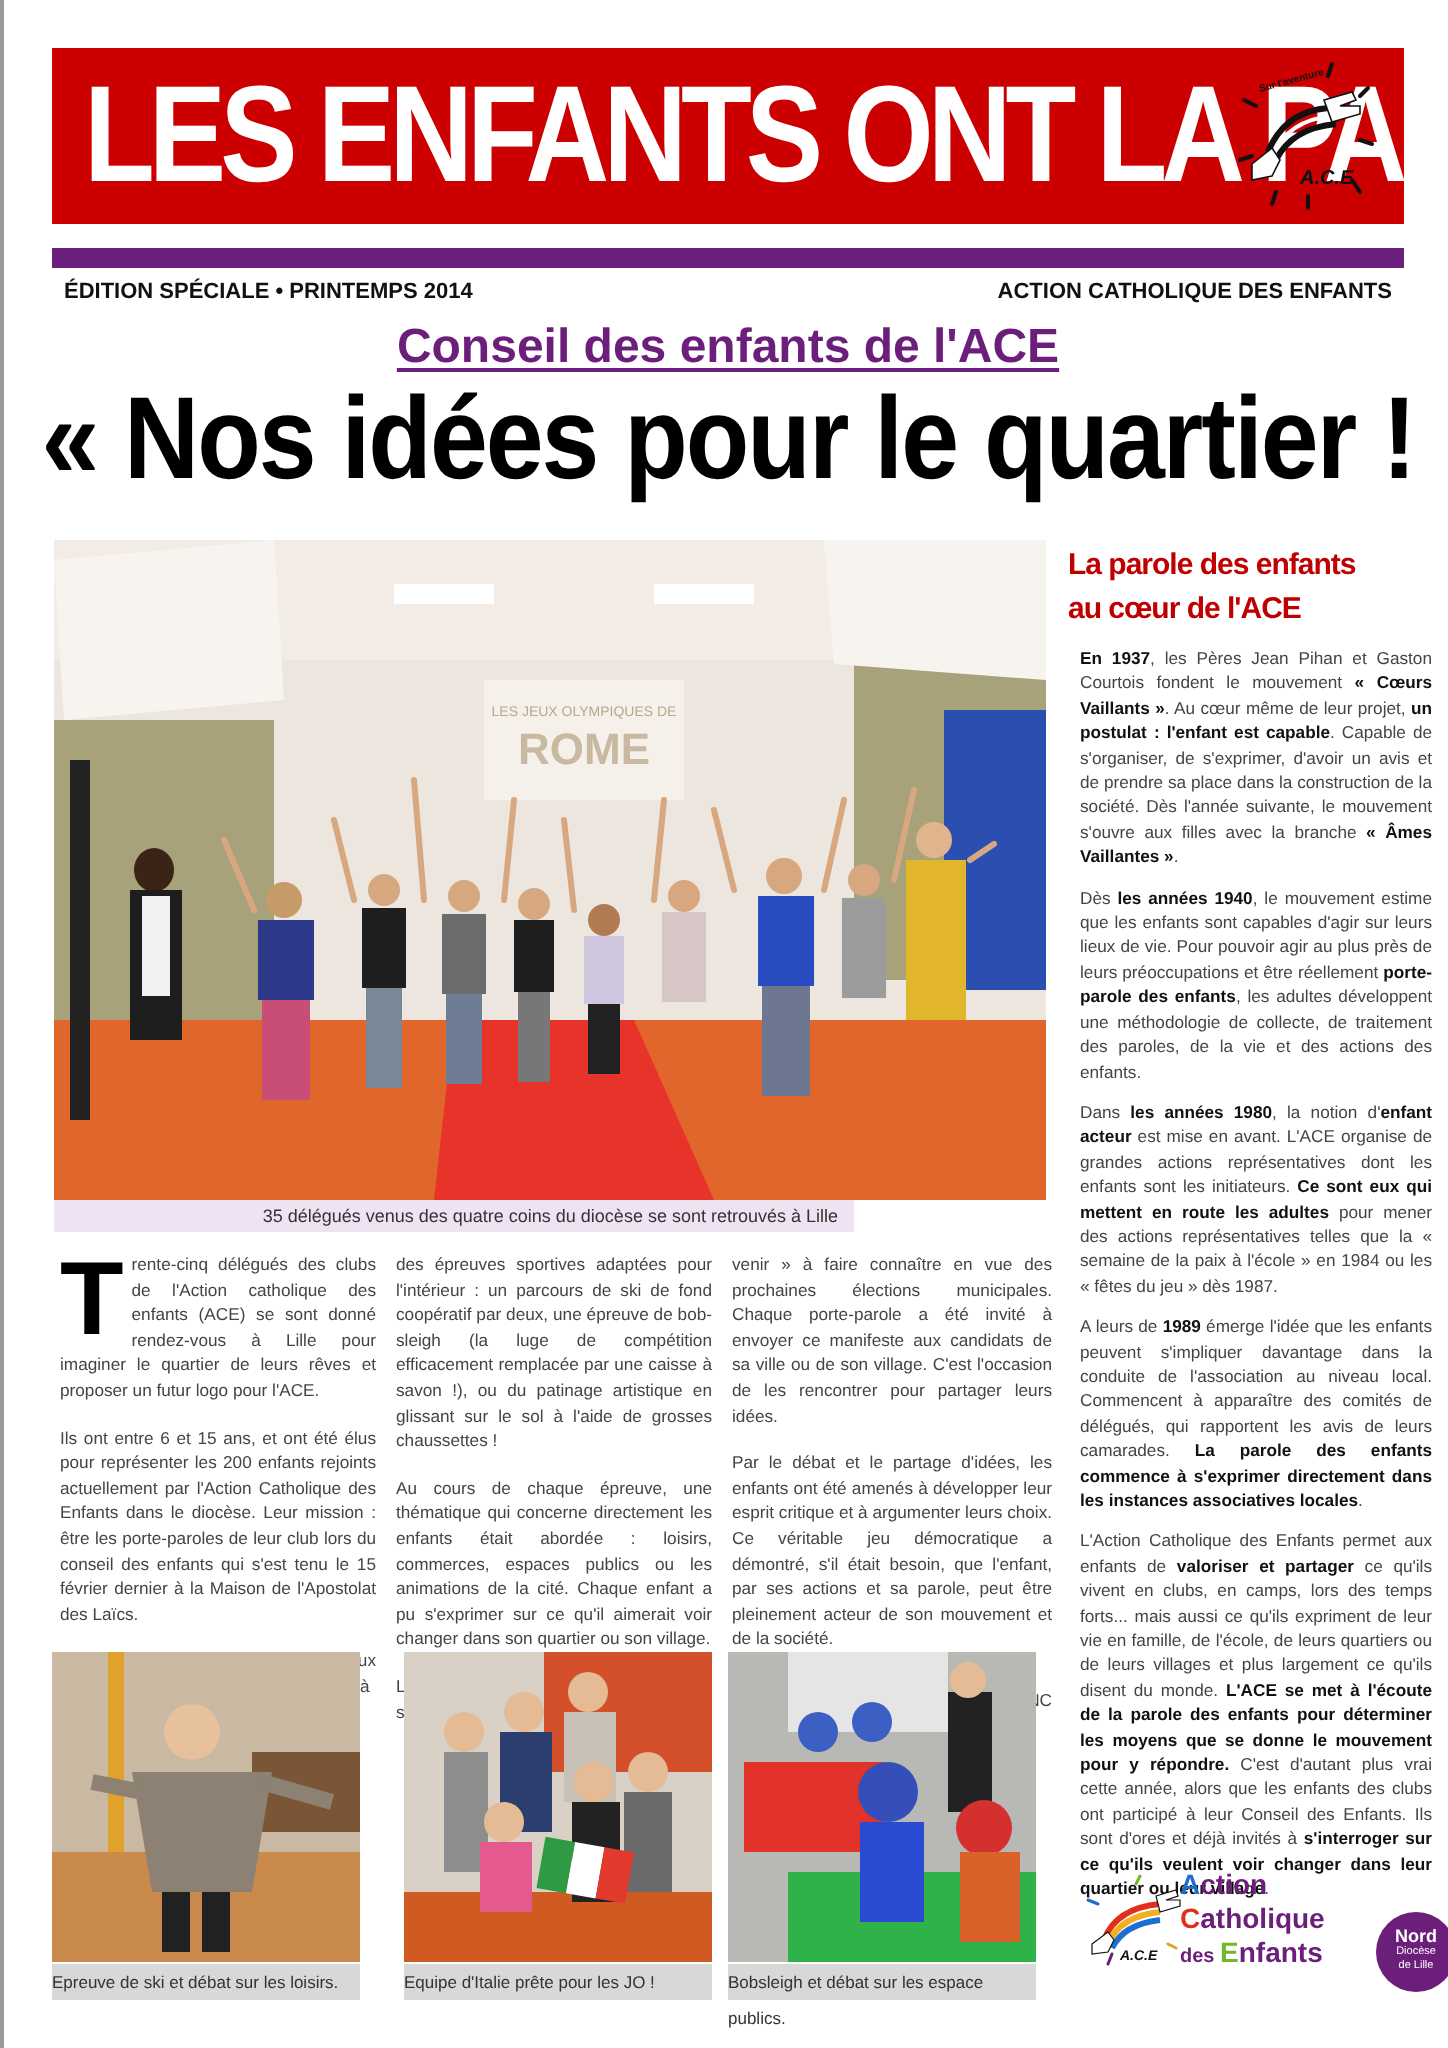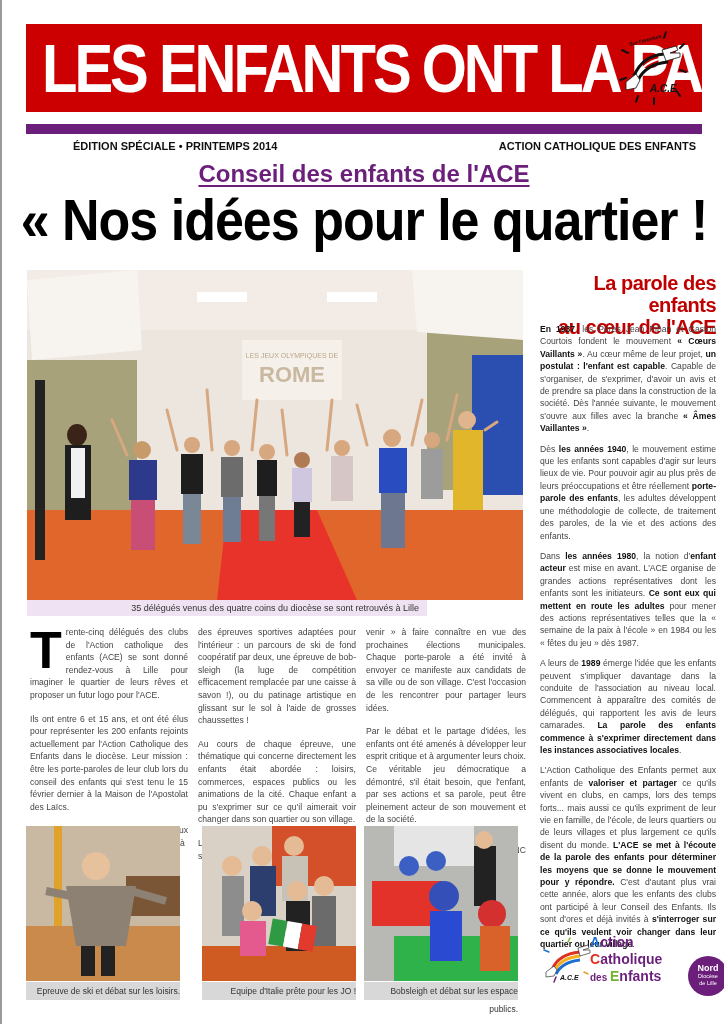--- a/index.html
+++ b/index.html
@@ -4,49 +4,49 @@
 <style>
   * { box-sizing: border-box; margin: 0; padding: 0; }
   html, body { width: 724px; height: 1024px; background: #ffffff; overflow: hidden; }
   body { position: relative; font-family: "DejaVu Sans", sans-serif; color: #333; border-left: 2px solid #9a9a9a; }
 
   
   .masthead { position: absolute; left: 24px; top: 24px; width: 676px; height: 88px; background: #cc0000; }
   .masthead-title { position: absolute; left: 16px; top: 6px; font-family: "Liberation Sans", sans-serif; font-weight: bold; font-size: 58px; line-height: 76px; color: #fff; letter-spacing: -3px; transform: scaleY(1.18); transform-origin: left center; white-space: nowrap; }
   .masthead-logo { position: absolute; right: 12px; top: 6px; width: 76px; height: 76px; }
   .purple-bar { position: absolute; left: 24px; top: 124px; width: 676px; height: 10px; background: #6b1f7b; }
-  .edition { position: absolute; left: 30px; top: 140px; font-family: "Liberation Sans", sans-serif; font-weight: bold; font-size: 11px; color: #111; margin-left: 41px; }
+  .edition { position: absolute; left: 30px; top: 140px; font-family: "Liberation Sans", sans-serif; font-weight: bold; font-size: 11px; color: #111; }
   .org { position: absolute; right: 28px; top: 140px; font-family: "Liberation Sans", sans-serif; font-weight: bold; font-size: 11px; color: #111; }
 
   .kicker { position: absolute; left: 0; width: 724px; top: 160px; text-align: center; }
   .kicker span { font-family: "Liberation Sans", sans-serif; font-weight: bold; font-size: 24px; color: #6b1f7b; text-decoration: underline; text-decoration-thickness: 2px; text-underline-offset: 3px; }
   .headline { position: absolute; left: 0; width: 724px; top: 192px; text-align: center; font-family: "Liberation Sans", sans-serif; font-weight: bold; font-size: 52px; line-height: 64px; color: #000; transform: scaleY(1.12); letter-spacing: -1px; }
 
   
   .main-photo { position: absolute; left: 25px; top: 270px; width: 496px; height: 330px; overflow: hidden; background: #f9a8d4; }
   .main-caption { position: absolute; left: 25px; top: 600px; width: 400px; height: 16px; background: #efe3f3; font-size: 9px; line-height: 16px; text-align: right; padding-right: 8px; color: #333; font-family: "Liberation Sans", sans-serif; }
 
   
   .col { position: absolute; top: 626px; font-family: "Liberation Sans", sans-serif; font-size: 8.6px; line-height: 12.6px; color: #444; text-align: justify; }
   .col p { margin-bottom: 11px; }
   .col1 { left: 28px; width: 158px; }
   .col2 { left: 196px; width: 158px; }
   .col3 { left: 364px; width: 160px; }
   .dropcap { float: left; font-family: "Liberation Sans", sans-serif; font-size: 52px; line-height: 44px; color: #000; font-weight: bold; margin: 2px 4px 0 0; }
   .sign { text-align: right; margin-top: 18px; }
 
   
-  .side-title { position: absolute; left: 532px; top: 272px; width: 182px; text-align: right; font-family: "Liberation Sans", sans-serif; font-weight: bold; font-size: 20px; line-height: 22px; color: #c00000; letter-spacing: -0.5px; }
+  .side-title { position: absolute; left: 532px; top: 272px; width: 182px; text-align: left; font-family: "Liberation Sans", sans-serif; font-weight: bold; font-size: 15px; line-height: 22px; color: #c00000; letter-spacing: -0.5px; }
   .side-body { position: absolute; left: 538px; top: 323px; width: 176px; font-family: "Liberation Sans", sans-serif; font-size: 8.6px; line-height: 12.4px; color: #444; text-align: justify; }
   .side-body p { margin-bottom: 8px; }
   .side-body b { color: #111; }
 
   
   .thumb { position: absolute; top: 826px; width: 154px; height: 155px; overflow: hidden; }
-  .thumb-caption { position: absolute; top: 982px; width: 154px; height: 18px; background: #d8d8d8; font-family: "Liberation Sans", sans-serif; font-size: 8.5px; line-height: 18px; text-align: right; color: #333; }
+  .thumb-caption { position: absolute; top: 982px; width: 154px; height: 18px; background: #d8d8d8; font-family: "Liberation Sans", sans-serif; font-size: 8.5px; line-height: 18px; text-align: left; color: #333; }
 
   
   .ace-footer { position: absolute; left: 538px; top: 930px; width: 180px; height: 70px; }
   .ace-words { position: absolute; left: 50px; top: 4px; font-family: "Liberation Sans", sans-serif; font-weight: bold; font-size: 14px; line-height: 17px; color: #6b1f7b; }
   .ace-words .cap-a { color: #1c6fd1; }
   .ace-words .cap-c { color: #e0301e; }
   .ace-words .cap-e { color: #74b72e; }
   .ace-words .des { font-size: 10px; color: #6b1f7b; }
   .nord-badge { position: absolute; left: 148px; top: 26px; width: 40px; height: 40px; border-radius: 50%; background: #6b1f7b; color: #fff; text-align: center; font-family: "Liberation Sans", sans-serif; font-weight: bold; font-size: 9px; line-height: 9px; padding-top: 8px; }
   .nord-badge small { display: block; font-size: 5.5px; line-height: 7px; font-weight: normal; }

